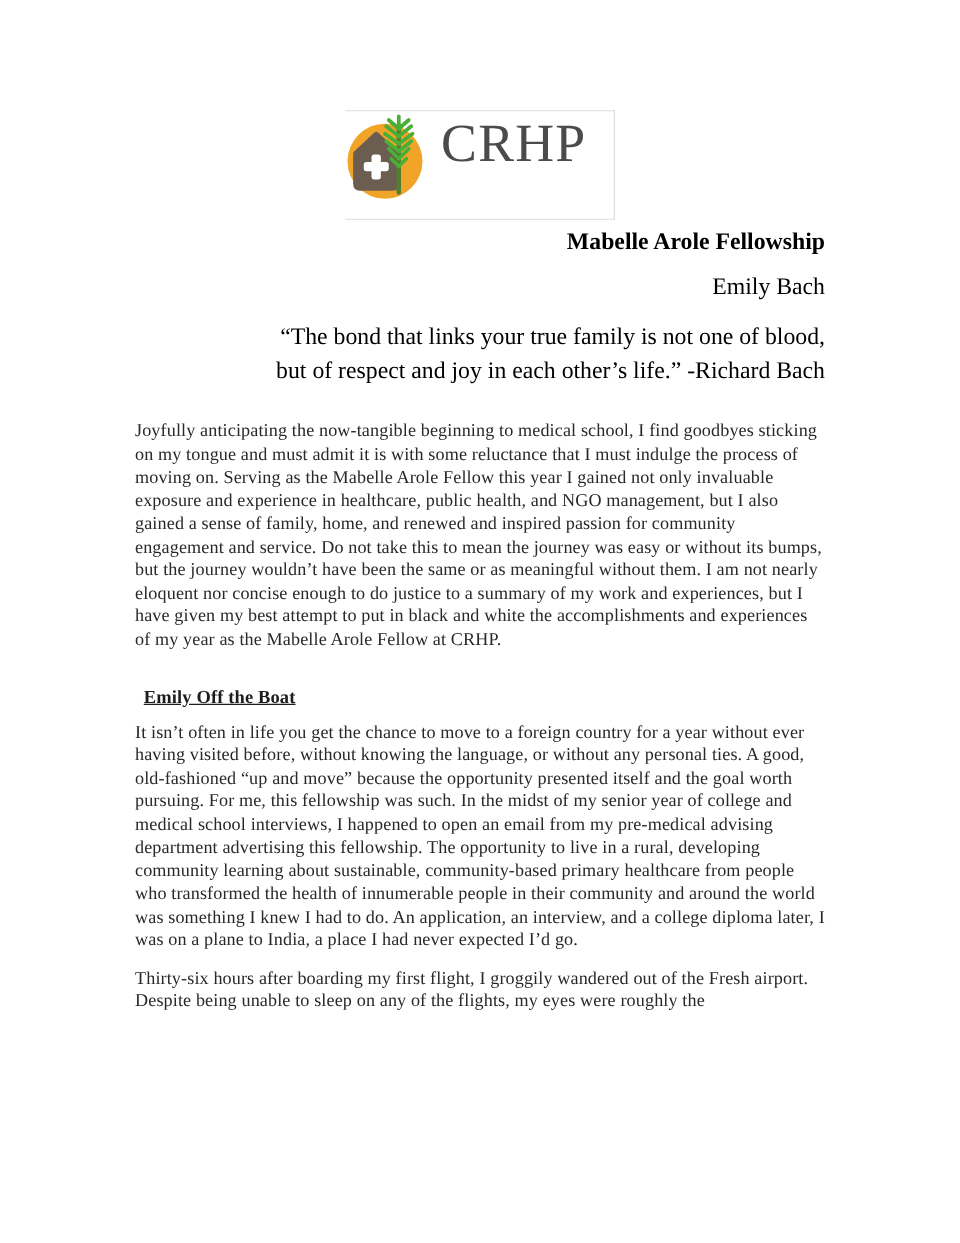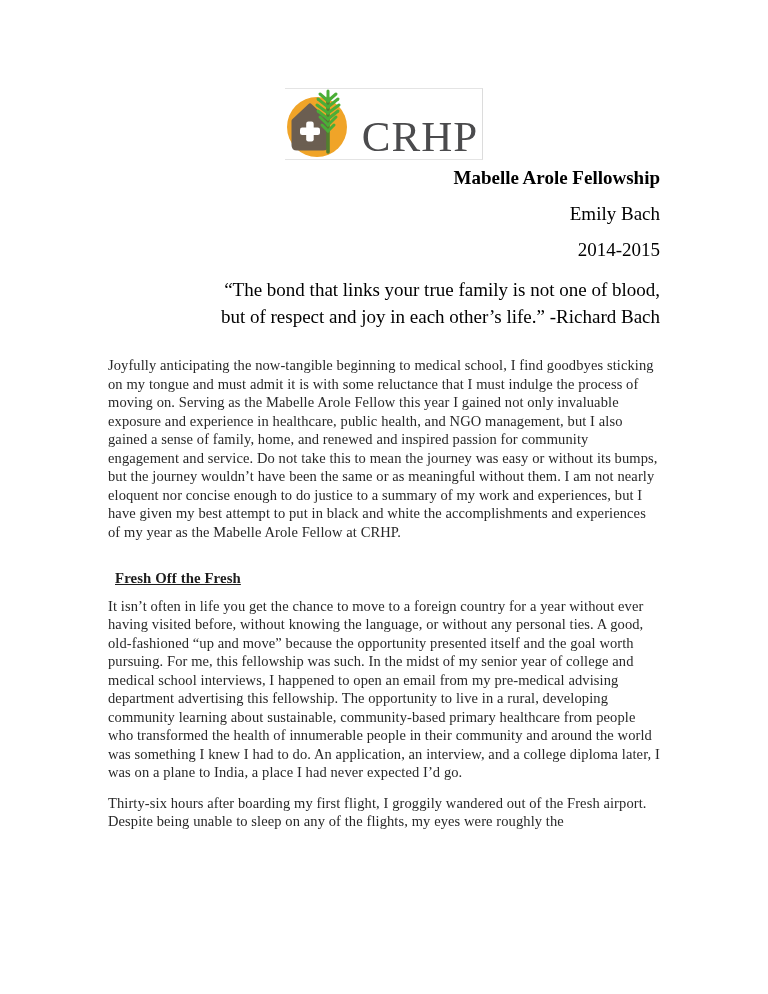--- a/index.html
+++ b/index.html
@@ -9,23 +9,23 @@
     box-sizing:border-box;
     padding:88px 108px 0 108px;
     background:#ffffff;
     font-family:"Liberation Serif","DejaVu Serif",serif;
     color:#000;
     overflow:hidden;
   }
   
   .logo-row{display:flex;justify-content:center;}
   .logo-box{
-    display:flex;align-items:flex-end;
-    height:72px;box-sizing:border-box;
-    padding:1px 4px 1px 2px;
+    display:flex;align-items:flex-start;
+    height:88px;box-sizing:border-box;
+    padding:1px 22px 1px 2px;
     border-top:1px solid #e4e4e4;
     border-right:1px solid #dcdcdc;
     border-bottom:1px solid #e4e4e4;
   }
   .logo-icon{display:block;overflow:visible;}
   .logo-text{
     font-family:"Liberation Serif","DejaVu Serif",serif;
     font-size:43px;line-height:1;
     letter-spacing:1px;
     color:var(--logo-text,#4b4b4d);
@@ -96,26 +96,25 @@
           <path d="M 41 43 L 35 37"></path>
             <path d="M 41 43 L 47 37"></path>
         </g>
       </svg>
       <div class="logo-text">CRHP</div>
     </div>
   </div>
 
   <div class="title-line">Mabelle Arole Fellowship</div>
   <div class="title-line regular">Emily Bach</div>
-  <div class="title-line regular">2014-2015</div>
 
   <div class="quote">“The bond that links your true family is not one of blood, but of respect and joy in each other’s life.” -Richard Bach</div>
 
   <div class="body-copy">
     <p>Joyfully anticipating the now-tangible beginning to medical school, I find goodbyes sticking on my tongue and must admit it is with some reluctance that I must indulge the process of moving on. Serving as the Mabelle Arole Fellow this year I gained not only invaluable exposure and experience in healthcare, public health, and NGO management, but I also gained a sense of family, home, and renewed and inspired passion for community engagement and service. Do not take this to mean the journey was easy or without its bumps, but the journey wouldn’t have been the same or as meaningful without them. I am not nearly eloquent nor concise enough to do justice to a summary of my work and experiences, but I have given my best attempt to put in black and white the accomplishments and experiences of my year as the Mabelle Arole Fellow at CRHP.</p>
 
-    <div class="section-heading">Fresh Off the Fresh</div>
+    <div class="section-heading">Emily Off the Boat</div>
 
     <p>It isn’t often in life you get the chance to move to a foreign country for a year without ever having visited before, without knowing the language, or without any personal ties. A good, old-fashioned “up and move” because the opportunity presented itself and the goal worth pursuing. For me, this fellowship was such. In the midst of my senior year of college and medical school interviews, I happened to open an email from my pre-medical advising department advertising this fellowship. The opportunity to live in a rural, developing community learning about sustainable, community-based primary healthcare from people who transformed the health of innumerable people in their community and around the world was something I knew I had to do. An application, an interview, and a college diploma later, I was on a plane to India, a place I had never expected I’d go.</p>
     <p>Thirty-six hours after boarding my first flight, I groggily wandered out of the Fresh airport. Despite being unable to sleep on any of the flights, my eyes were roughly the</p>
   </div>
 
 </div>
 
 </body></html>

